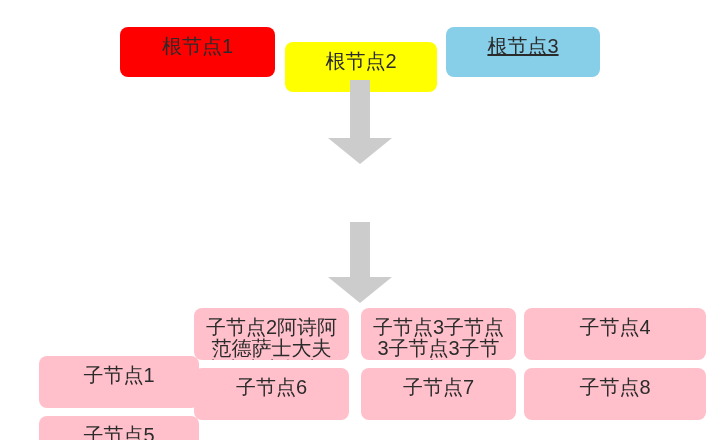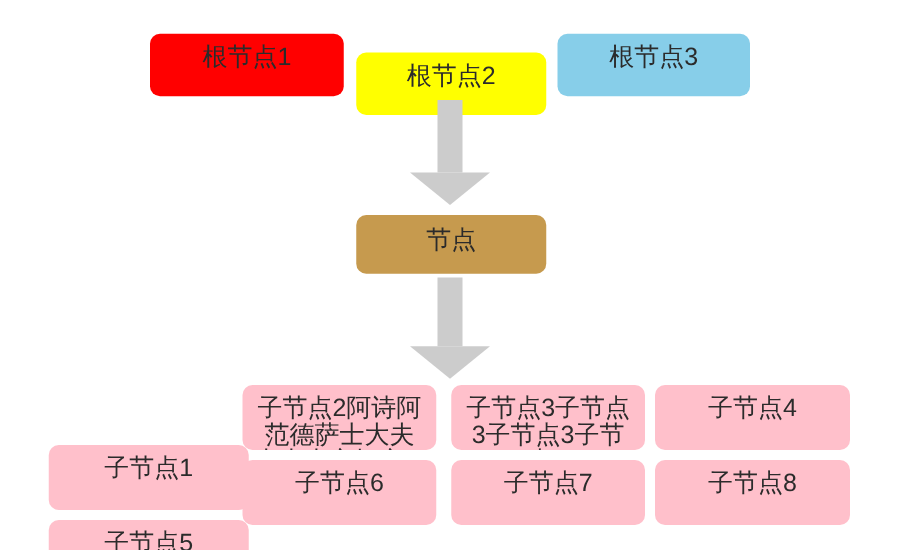--- a/index.html
+++ b/index.html
@@ -30,21 +30,21 @@
     padding-left: 8px;
     padding-right: 8px;
     overflow: hidden;
     white-space: normal;
     word-break: break-all;
   }
   
   .root-row .node { height: 50px; top: 27px; }
   #root-node-0 { left: 120px; width: 155px; background: #ff0000; }
   #root-node-1 { left: 285px; width: 152px; background: #ffff00; margin-top: 15px; }
-  #root-node-2 { left: 446px; width: 154px; background: #87cee9; }
+  #root-node-2 { left: 446px; width: 154px; background: #87cee9; text-decoration: underline; }
 
   
   #mid-node {
     left: 285px;
     top: 172px;
     width: 152px;
     height: 47px;
     background: #c69a4e;
     padding-top: 10px;
   }
@@ -55,21 +55,21 @@
   .child.r1 { top: 368px; }
   .child.c0 { left: 39px;  width: 160px; }
   .child.c1 { left: 206px; width: 160px; }
   .child.c2 { left: 360px; width: 160px; }
   .child.c3 { left: 520px; width: 160px; }
 
   
   .child.c0 { left: 39px;  width: 160px; margin-top: 48px; }
   .child.c1 { left: 194px; width: 155px; }
   .child.c2 { left: 361px; width: 155px; }
-  .child.c3 { left: 524px; width: 156px; }
+  .child.c3 { left: 524px; width: 182px; }
 
   
   .arrow {
     position: absolute;
     width: 64px;
   }
   .arrow .stem {
     position: absolute;
     left: 22px;
     top: 0;
@@ -102,21 +102,20 @@
     <div class="node" id="root-node-0">根节点1</div>
     <div class="node" id="root-node-1">根节点2</div>
     <div class="node" id="root-node-2">根节点3</div>
   </div>
 
   <div class="arrow" id="arrow-1">
     <div class="stem"></div>
     <div class="head"></div>
   </div>
 
-  <div class="node" id="mid-node">节点</div>
 
   <div class="arrow" id="arrow-2">
     <div class="stem"></div>
     <div class="head"></div>
   </div>
 
   <div>
     <div class="node child r0 c0">子节点1</div>
     <div class="node child r0 c1">子节点2阿诗阿范德萨士大夫士大夫实打实...</div>
     <div class="node child r0 c2">子节点3子节点3子节点3子节点3</div>

